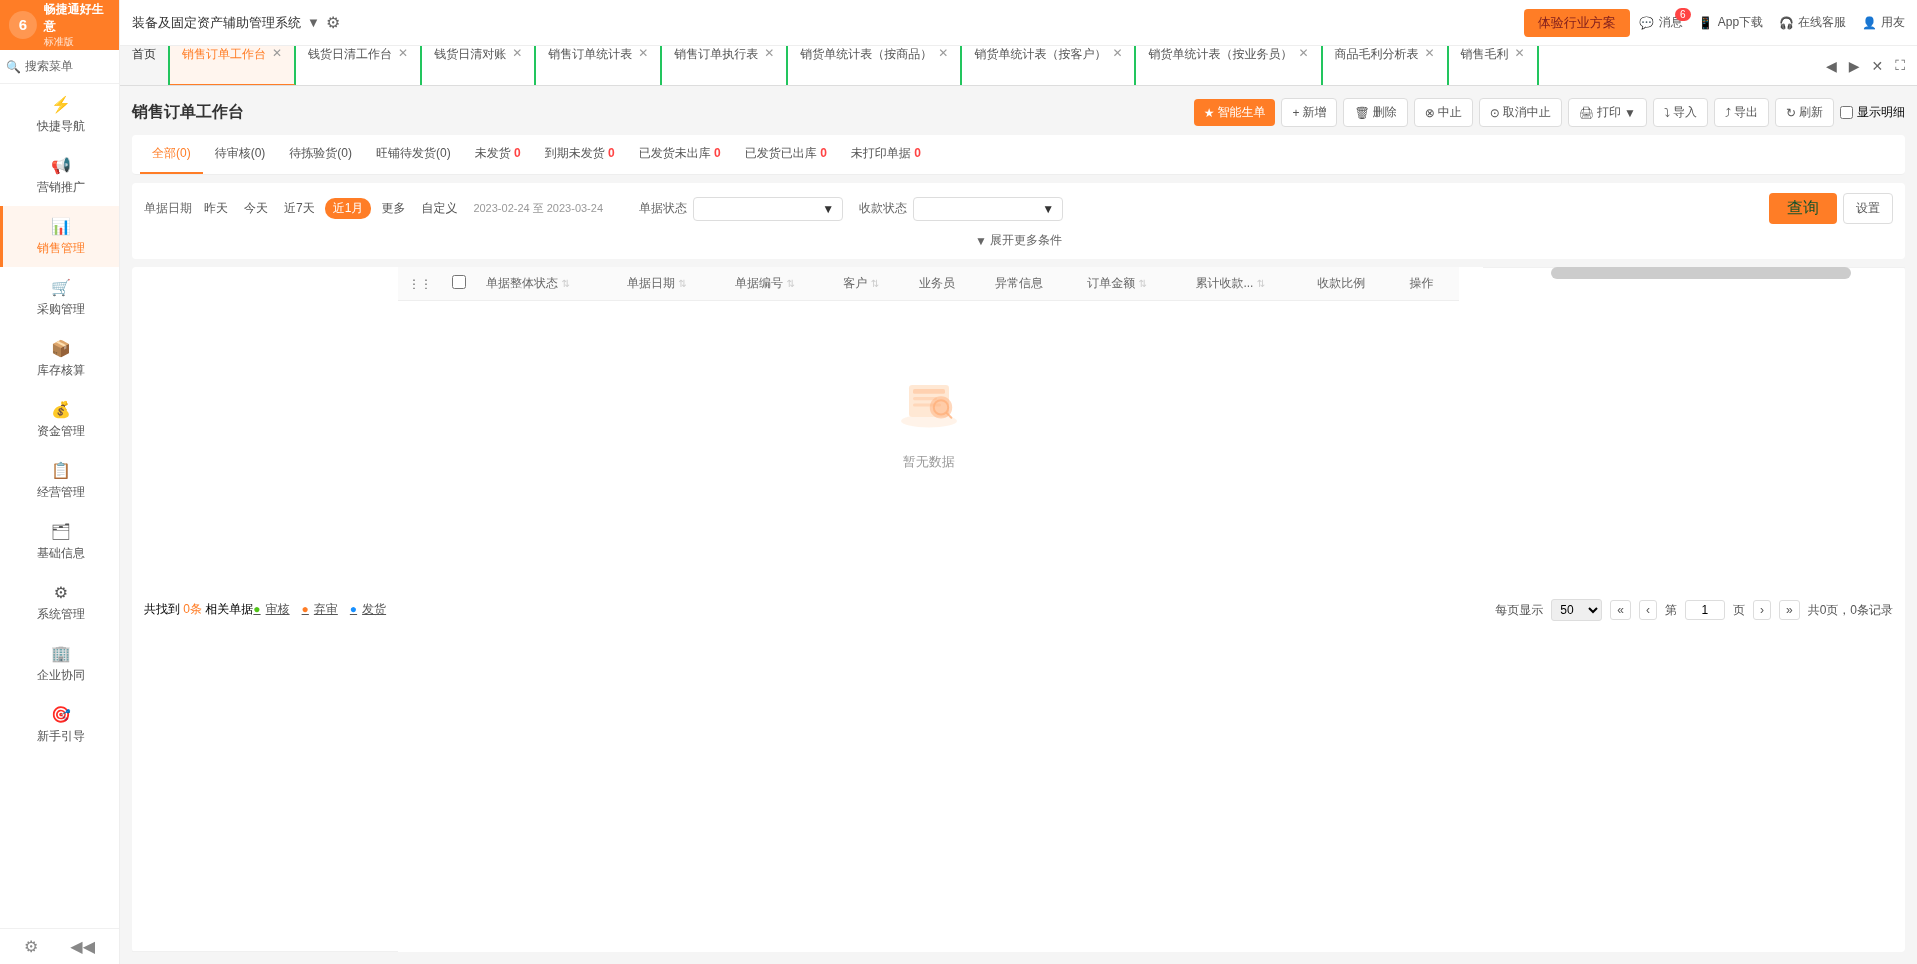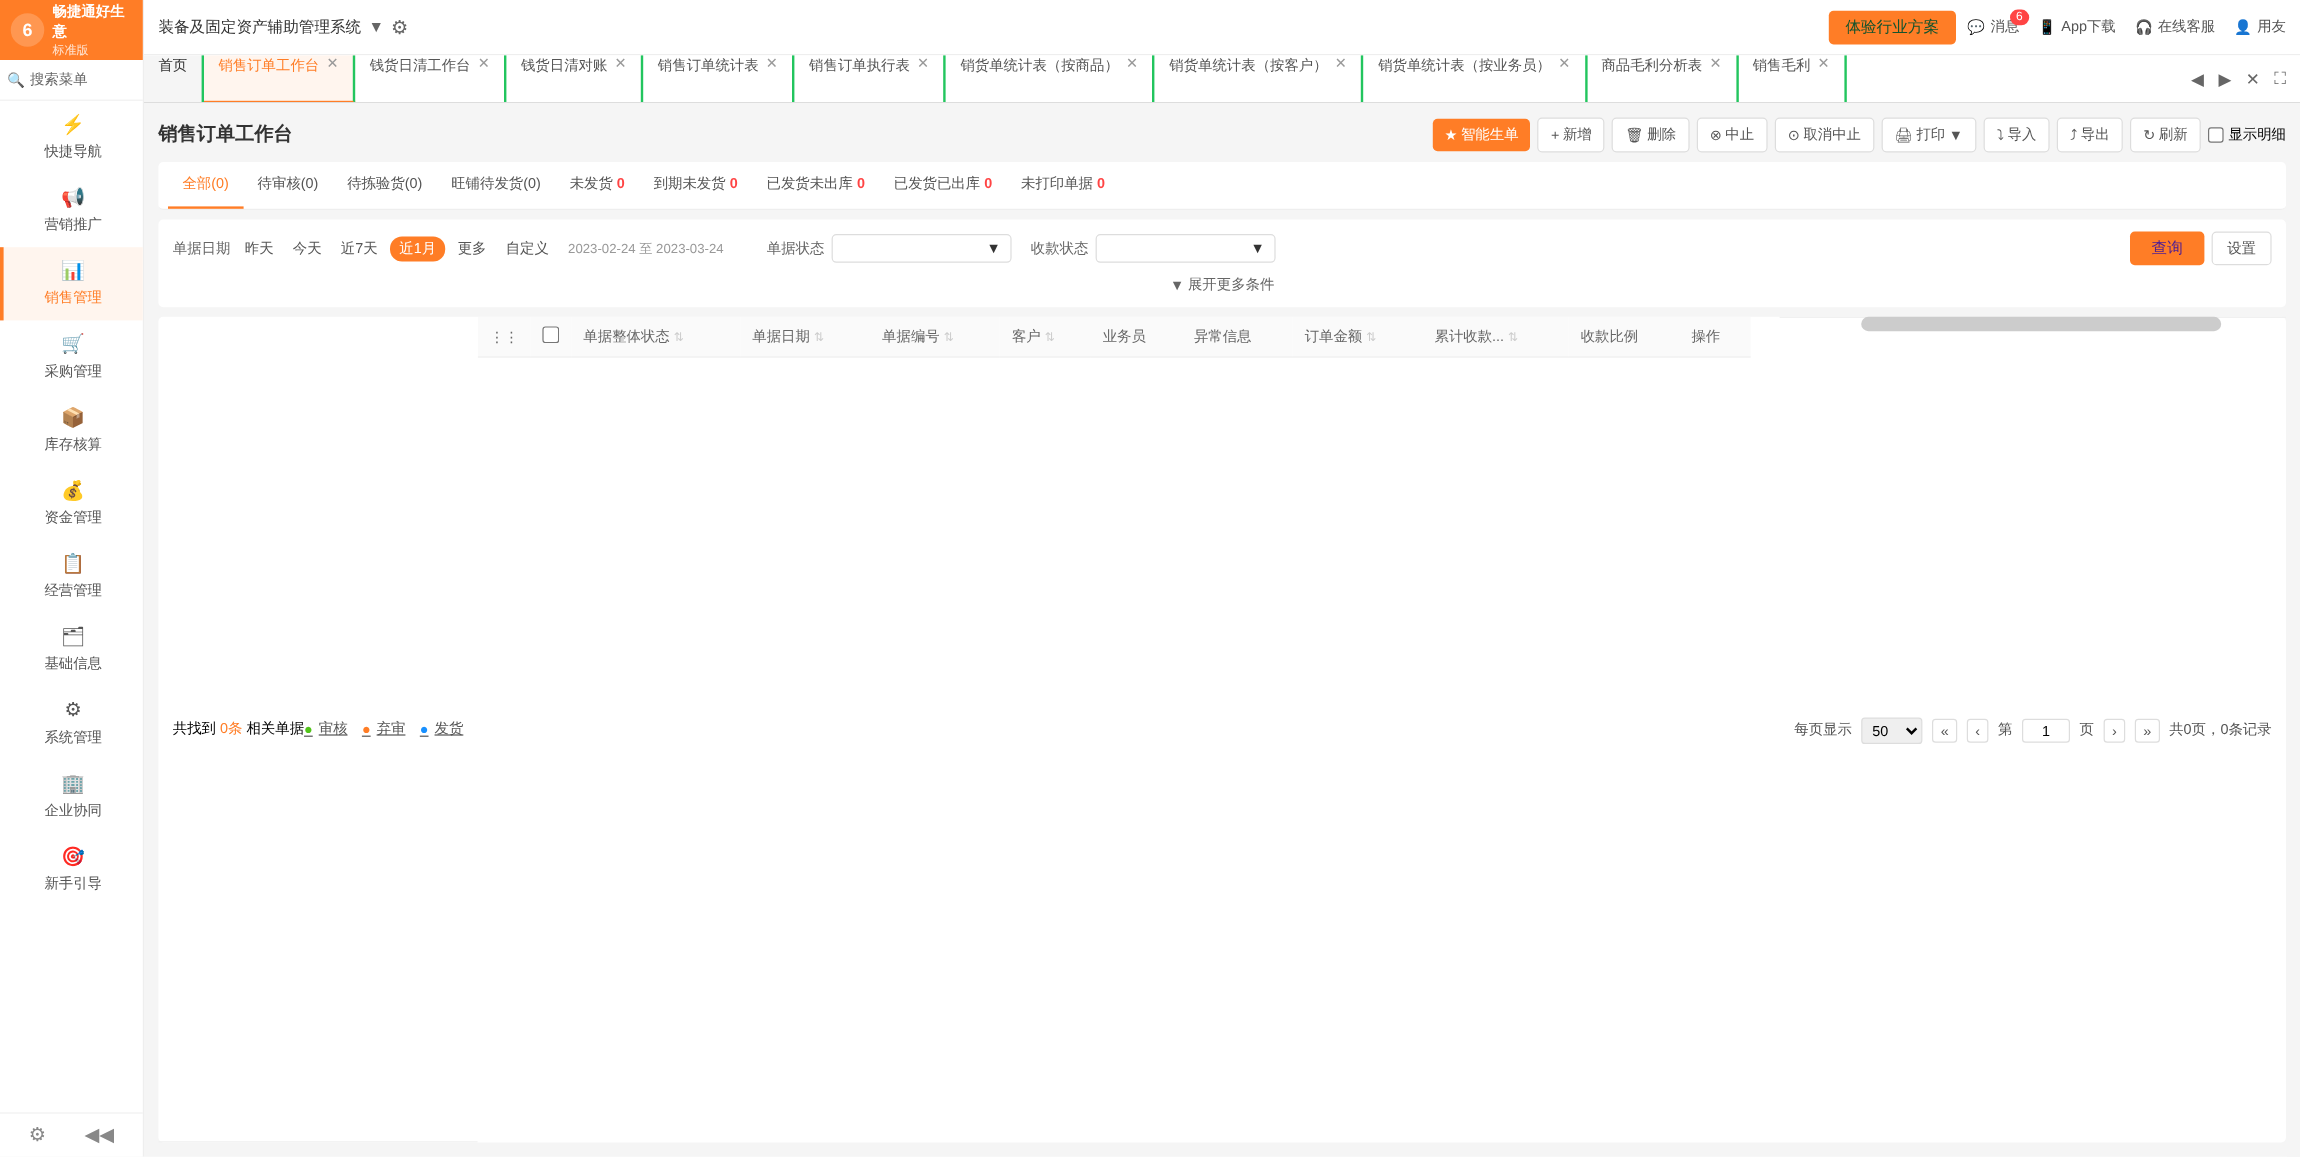--- a/index.html
+++ b/index.html
@@ -16,21 +16,21 @@
     .sidebar-bottom { margin-top: auto; display: flex; justify-content: space-around; padding: 8px; border-top: 1px solid #f0f0f0; }
     .sidebar-bottom-icon { cursor: pointer; color: #888; font-size: 16px; }
 
     
     .main { flex: 1; display: flex; flex-direction: column; overflow: hidden; }
 
     
     .topbar { background: #fff; height: 46px; display: flex; align-items: center; padding: 4px 12px; border-bottom: 1px solid #eee; gap: 10px; }
     .topbar-title { font-size: 13px; color: #333; flex: 1; display: flex; align-items: center; gap: 6px; }
     .topbar-dropdown { cursor: pointer; color: #666; }
-    .topbar-solution-btn { background: #ff7d26; color: #14532d; border: none; border-radius: 4px; padding: 5px 14px; cursor: pointer; font-size: 13px; }
+    .topbar-solution-btn { background: #ff7d26; color: #7f1d1d; border: none; border-radius: 4px; padding: 5px 14px; cursor: pointer; font-size: 13px; }
     .topbar-actions { display: flex; align-items: center; gap: 16px; margin-left: auto; }
     .topbar-action-item { display: flex; align-items: center; gap: 4px; color: #555; cursor: pointer; font-size: 12px; position: relative; }
     .badge { background: #ff4444; color: #fff; border-radius: 10px; font-size: 10px; padding: 1px 4px; position: absolute; top: -6px; right: -8px; min-width: 16px; text-align: center; }
     .topbar-user { display: flex; align-items: center; gap: 4px; cursor: pointer; color: #555; }
     .topbar-gear { cursor: pointer; color: #666; font-size: 16px; }
 
     
     .tabbar { background: #fff; border-bottom: 1px solid #ddd; display: flex; align-items: center; height: 40px; overflow: hidden; }
     .tab-item { display: flex; align-items: flex-start; padding: 0 12px; height: 40px; border-right: 2px solid #22c55e; cursor: pointer; color: #555; font-size: 12px; white-space: nowrap; gap: 4px; flex-shrink: 0; }
     .tab-item.active { background: #fff5ee; color: #ff7d26; border-bottom: 2px solid #ff7d26; }
@@ -59,21 +59,21 @@
     .filter-bar { background: #fff; border-radius: 4px; padding: 10px 12px; display: flex; flex-direction: column; gap: 8px; }
     .filter-row { display: flex; align-items: center; gap: 16px; flex-wrap: wrap; }
     .filter-item { display: flex; align-items: center; gap: 6px; font-size: 12px; color: #555; }
     .filter-label { color: #666; white-space: nowrap; }
     .filter-date-options { display: flex; gap: 4px; }
     .filter-date-btn { padding: 2px 6px; border-radius: 3px; cursor: pointer; color: #555; font-size: 12px; }
     .filter-date-btn.active { background: #ff7d26; color: #fff; border-radius: 10px; padding: 2px 8px; }
     .filter-date-range { color: #999; font-size: 11px; margin-left: 4px; }
     .filter-select { border: 1px solid #ddd; border-radius: 4px; padding: 4px 8px; font-size: 12px; color: #333; min-width: 120px; background: #fff; cursor: pointer; display: flex; align-items: center; justify-content: space-between; gap: 4px; }
     .expand-btn { display: flex; align-items: center; gap: 3px; color: #666; cursor: pointer; font-size: 12px; margin: 0 auto; }
-    .query-btn { background: #ff7d26; color: #4c1d95; border: none; border-radius: 4px; padding: 5px 18px; cursor: pointer; font-size: 13px; }
+    .query-btn { background: #ff7d26; color: #14532d; border: none; border-radius: 4px; padding: 5px 18px; cursor: pointer; font-size: 16px; }
     .set-btn { background: #fff; color: #555; border: 1px solid #ddd; border-radius: 4px; padding: 0 12px; cursor: pointer; font-size: 12px; }
 
     
     .table-area { background: #fff; border-radius: 4px; flex: 1; display: flex; flex-direction: row; }
     .table-info-bar { display: flex; align-items: center; justify-content: space-between; padding: 8px 12px; border-bottom: 1px solid #f0f0f0; }
     .table-action-btns { display: flex; gap: 12px; }
     .table-action-btn { color: #555; cursor: pointer; font-size: 12px; display: flex; align-items: center; gap: 3px; text-decoration: underline; }
     .table-action-btn.audit::before { content: '●'; color: #52c41a; margin-right: 2px; }
     .table-action-btn.unaudit::before { content: '●'; color: #ff7d26; margin-right: 2px; }
     .table-action-btn.ship::before { content: '●'; color: #1890ff; margin-right: 2px; }
@@ -406,20 +406,33 @@
               <th><span>订单金额</span> <span class="sort-icon">⇅</span></th>
               <th><span>累计收款...</span> <span class="sort-icon">⇅</span></th>
               <th><span>收款比例</span></th>
               <th><span>操作</span></th>
             </tr>
           </thead>
           <tbody id="table-body">
           </tbody>
         </table>
 
+        <div class="empty-state">
+          <svg class="empty-icon" viewBox="0 0 100 100">
+            <ellipse cx="50" cy="75" rx="35" ry="8" fill="#ffd9b8" opacity="0.5"></ellipse>
+            <rect x="25" y="30" width="50" height="40" rx="4" fill="#ffd9b8"></rect>
+            <rect x="30" y="35" width="40" height="6" rx="2" fill="#ff7d26" opacity="0.4"></rect>
+            <rect x="30" y="45" width="30" height="4" rx="2" fill="#ff7d26" opacity="0.3"></rect>
+            <rect x="30" y="53" width="35" height="4" rx="2" fill="#ff7d26" opacity="0.3"></rect>
+            <circle cx="65" cy="58" r="14" fill="#ff7d26" opacity="0.5"></circle>
+            <circle cx="65" cy="58" r="9" fill="none" stroke="#ff7d26" stroke-width="2.5" opacity="0.8"></circle>
+            <line x1="72" y1="65" x2="78" y2="71" stroke="#ff7d26" stroke-width="2.5" stroke-linecap="round" opacity="0.8"></line>
+          </svg>
+          <span>暂无数据</span>
+        </div>
       </div>
 
       <div class="scroll-area">
         <div class="scroll-thumb"></div>
       </div>
 
       <div class="pagination">
         <span>每页显示</span>
         <select class="page-size-select">
           <option>50</option>

